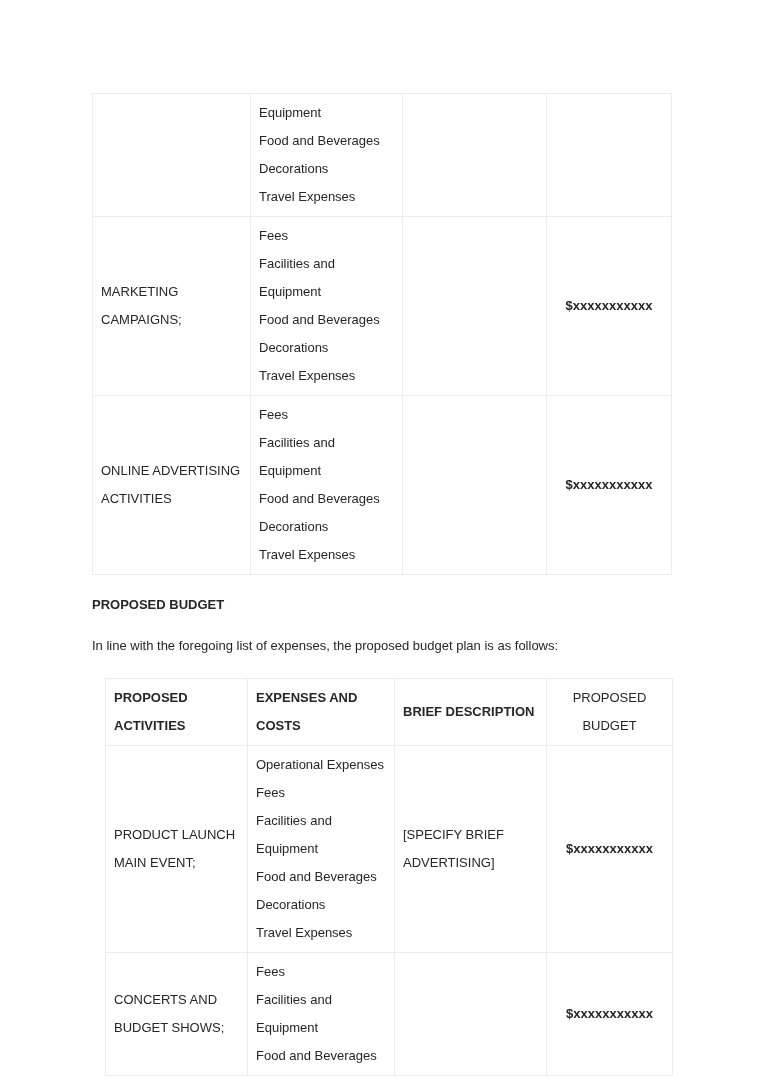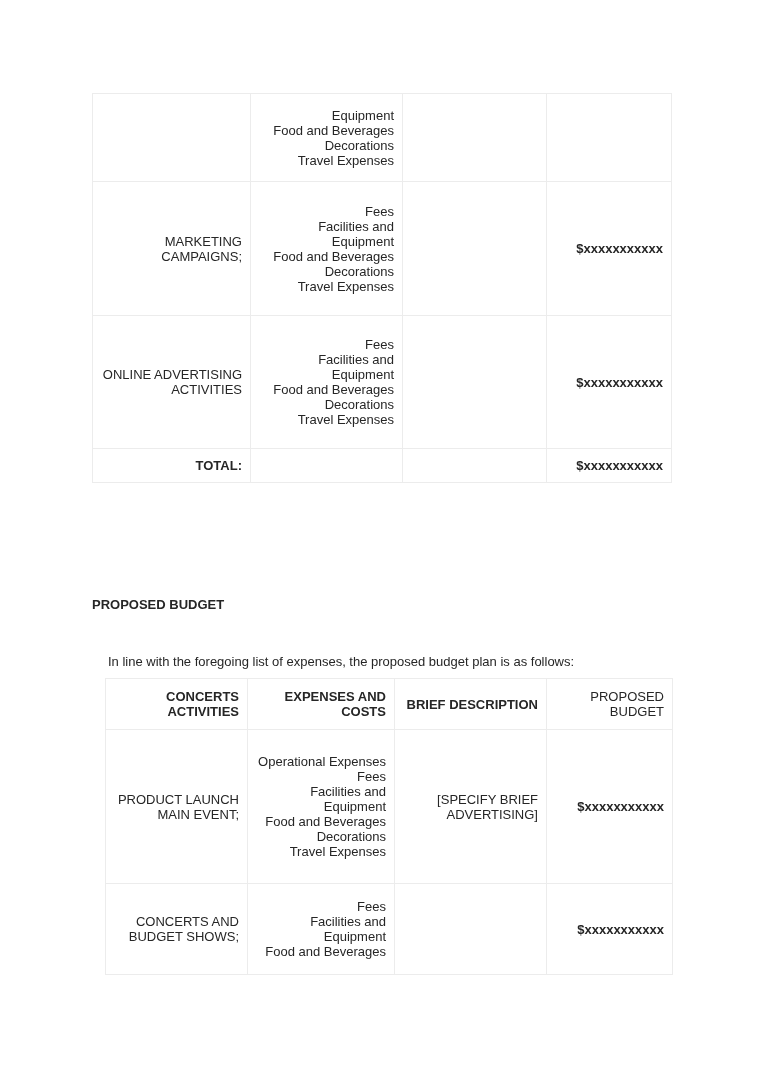--- a/index.html
+++ b/index.html
@@ -19,25 +19,24 @@
   table.doc-table {
     position: absolute;
     border-collapse: collapse;
     table-layout: fixed;
   }
   table.doc-table td {
     border: 1px solid #ececec;
     vertical-align: middle;
     padding: 5px 8px;
     font-size: 13px;
-    line-height: 15px;
+    line-height: 28px;
     white-space: pre-line;
     overflow: hidden;
     box-sizing: border-box;
-    text-align: right;
   }
   #table1 { left: 92px; top: 93px; width: 579px; }
   #table2 { left: 105px; top: 678px; width: 567px; }
 
   td.amt  { text-align: center; font-weight: bold; }
   td.bold { font-weight: bold; }
   td.hdr  { font-weight: bold; }
   td.hdr-light { font-weight: normal; text-align: center; }
 
   .section-heading {
@@ -49,21 +48,21 @@
     line-height: 17px;
     margin: 0;
   }
   .intro-paragraph {
     position: absolute;
     left: 92px;
     top: 637px;
     width: 600px;
     font-size: 13px;
     line-height: 18px;
-    margin: 16px;
+    margin: 0;
   }
 </style>
 </head>
 <body>
 
 <div class="page">
 
   <table class="doc-table" id="table1">
     <colgroup>
       <col style="width:158px">
@@ -98,42 +97,36 @@
 ACTIVITIES</td>
       <td class="exp">Fees
 Facilities and
 Equipment
 Food and Beverages
 Decorations
 Travel Expenses</td>
       <td class="desc"></td>
       <td class="amt">$xxxxxxxxxxx</td>
     </tr>
-    <tr style="height:34px">
-      <td class="act bold">TOTAL:</td>
-      <td class="exp"></td>
-      <td class="desc"></td>
-      <td class="amt">$xxxxxxxxxxx</td>
-    </tr>
   </tbody>
     </table>
 
   <h2 class="section-heading">PROPOSED BUDGET</h2>
   <p class="intro-paragraph">In line with the foregoing list of expenses, the proposed budget plan is as follows:</p>
 
   <table class="doc-table" id="table2">
     <colgroup>
       <col style="width:142px">
         <col style="width:147px">
         <col style="width:152px">
         <col style="width:126px">
     </colgroup>
     <tbody>
         <tr style="height:51px">
-      <td class="hdr">CONCERTS
+      <td class="hdr">PROPOSED
 ACTIVITIES</td>
       <td class="hdr">EXPENSES AND COSTS</td>
       <td class="hdr">BRIEF DESCRIPTION</td>
       <td class="hdr-light">PROPOSED BUDGET</td>
     </tr>
     <tr style="height:154px">
       <td class="act">PRODUCT LAUNCH
 MAIN EVENT;</td>
       <td class="exp">Operational Expenses
 Fees

